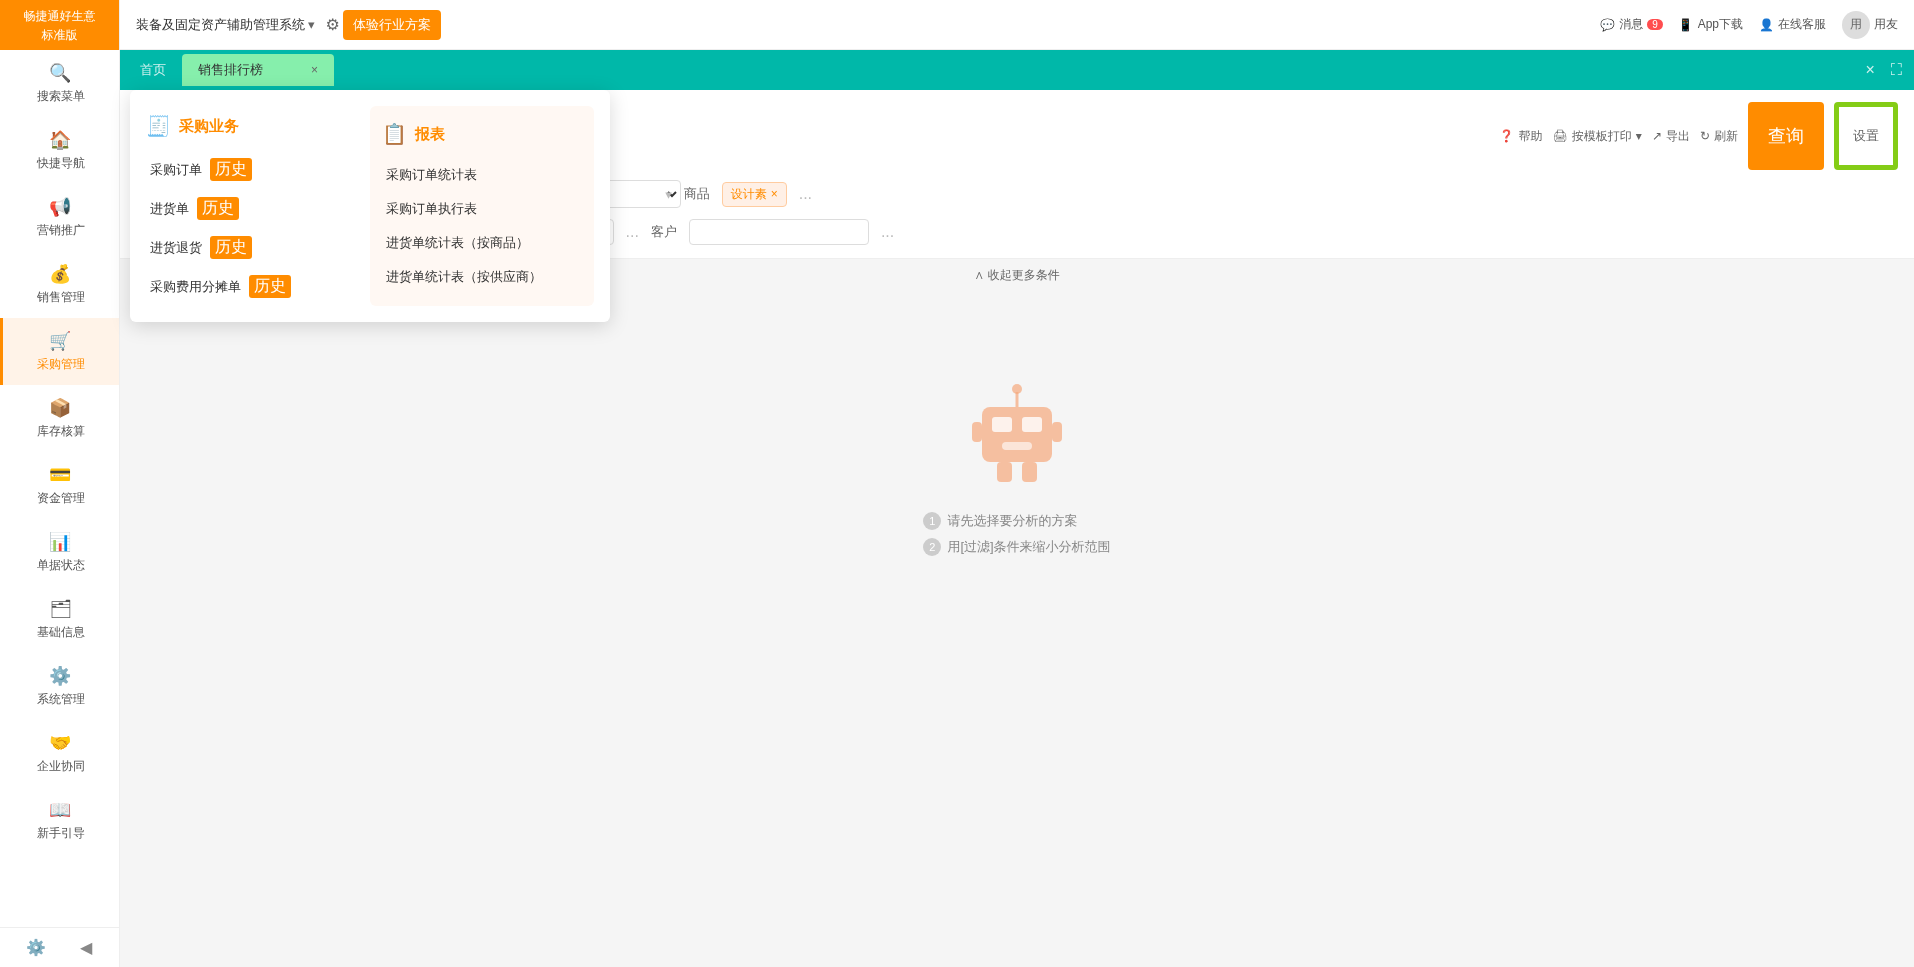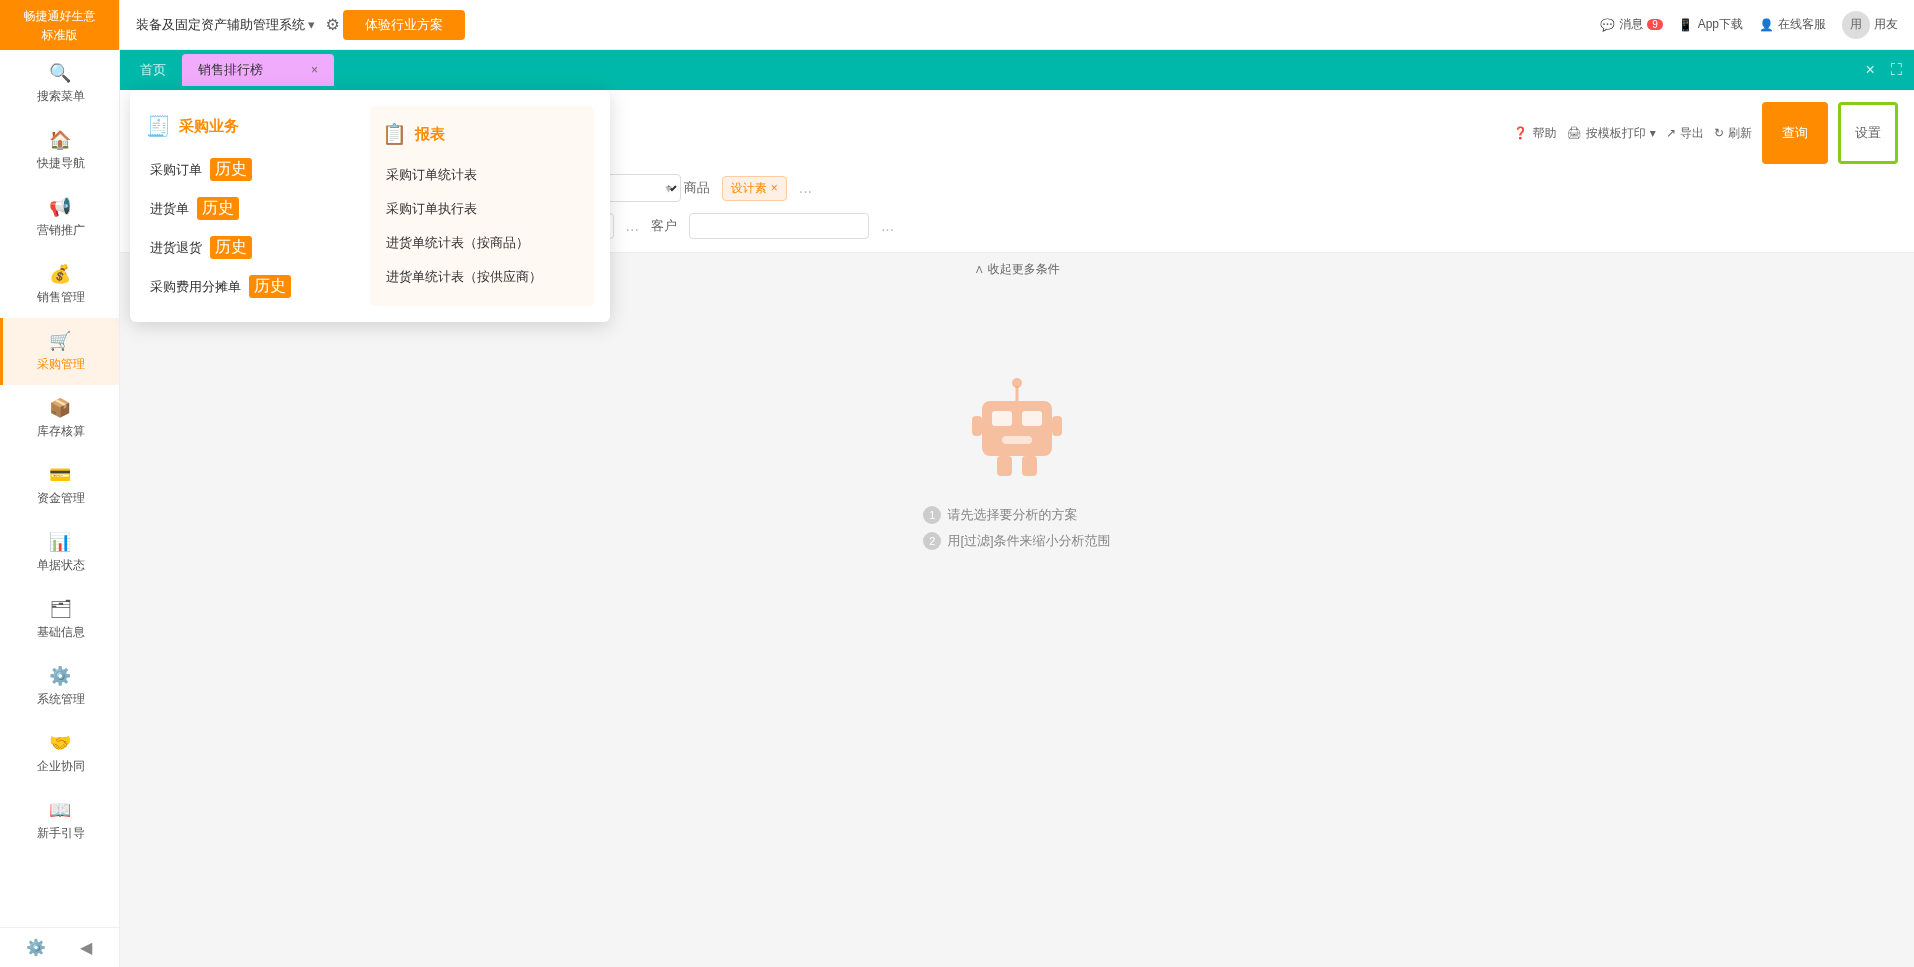--- a/index.html
+++ b/index.html
@@ -32,39 +32,39 @@
     
     .topbar {
       position: fixed; left: 120px; top: 0; right: 0; height: 50px;
       background: #fff; border-bottom: 1px solid #eee;
       display: flex; align-items: center; padding: 0 16px; gap: 3px; z-index: 90;
     }
     .topbar-title { font-size: 13px; color: #333; }
     .topbar-dropdown { cursor: pointer; color: #666; margin-right: 8px; }
     .topbar-gear { cursor: pointer; color: #666; font-size: 16px; }
     .topbar-btn-industry {
-      background: #ff8c00; color: #fff; border: none; padding: 6px 22px;
+      background: #ff8c00; color: #fff; border: none; padding: 6px 10px;
       border-radius: 4px; cursor: pointer; font-size: 13px;
     }
     .topbar-spacer { flex: 1; }
     .topbar-actions { display: flex; align-items: center; gap: 16px; }
     .topbar-action-item { display: flex; align-items: center; gap: 4px; color: #555; cursor: pointer; font-size: 12px; }
     .badge { background: #ff4d4f; color: #fff; border-radius: 10px; padding: 0 5px; font-size: 10px; }
     .user-avatar { width: 28px; height: 28px; border-radius: 50%; background: #ddd; display: flex; align-items: center; justify-content: center; font-size: 12px; color: #666; }
 
     
     .tabbar {
       position: fixed; left: 120px; top: 50px; right: 0; height: 40px;
       background: #00b8a9; display: flex; align-items: center; z-index: 80; padding: 16px 4px;
     }
     .tab {
       height: 32px; padding: 0 16px; display: flex; align-items: center; gap: 6px;
       cursor: pointer; color: rgba(255,255,255,0.8); font-size: 13px; border-radius: 4px 4px 0 0;
     }
-    .tab.active { background: #f0abfc; color: #333; border-radius: 4px 4px 0 0; gap: 48px; }
+    .tab.active { background: #86efac; color: #333; border-radius: 4px 4px 0 0; gap: 48px; }
     .tab-close { font-size: 12px; cursor: pointer; color: #666; }
     .tabbar-close-all { margin-left: auto; color: rgba(255,255,255,0.8); cursor: pointer; font-size: 16px; padding: 0 8px; }
     .tabbar-expand { color: rgba(255,255,255,0.8); cursor: pointer; font-size: 16px; padding: 0 8px; }
 
     
     .main-content {
       position: fixed; left: 120px; top: 90px; right: 0; bottom: 0;
       background: #f5f5f5; overflow: auto;
     }
 
@@ -98,24 +98,24 @@
     }
     .filter-tag-close { cursor: pointer; color: #ff8c00; }
     .date-range { display: flex; align-items: center; gap: 4px; font-size: 12px; color: #333; }
     .date-link { color: #00b8a9; cursor: pointer; }
     .collapse-bar {
       text-align: center; padding: 8px; color: #666; cursor: pointer; font-size: 12px;
       background: #f5f5f5;
     }
     .query-btn {
       background: #ff8c00; color: #fff; border: none; padding: 22px 20px;
-      border-radius: 4px; cursor: pointer; font-size: 13px;
+      border-radius: 4px; cursor: pointer; font-size: 18px;
     }
     .settings-btn {
-      background: #fff; color: #666; border: 3px solid #84cc16; padding: 5px 14px;
+      background: #fff; color: #666; border: 5px solid #84cc16; padding: 5px 14px;
       border-radius: 4px; cursor: pointer; font-size: 13px;
     }
     .rank-label { color: #666; font-size: 13px; white-space: nowrap; }
     .ellipsis-btn { color: #bbb; cursor: pointer; font-size: 16px; background: none; border: none; }
 
     
     .empty-state {
       display: flex; flex-direction: column; align-items: center; justify-content: center;
       padding: 80px 0; color: #aaa;
     }

